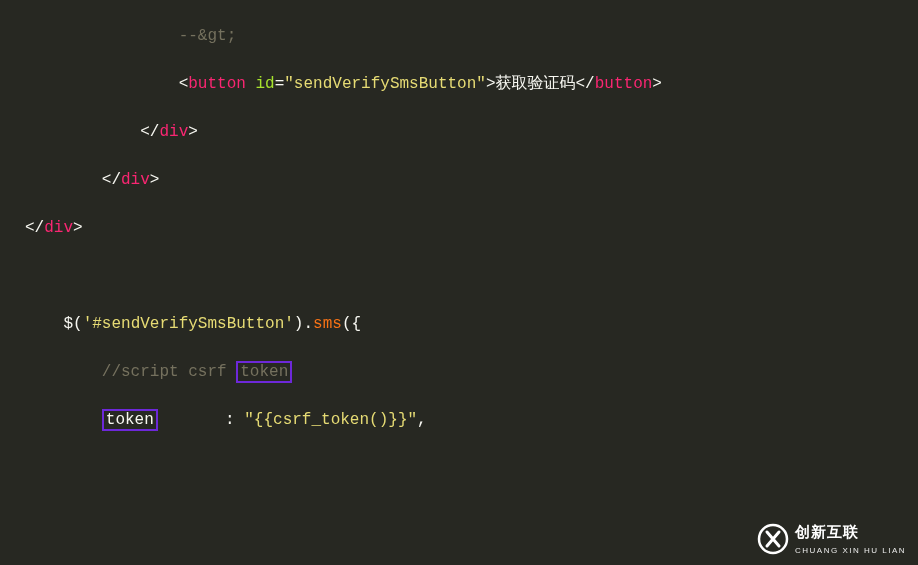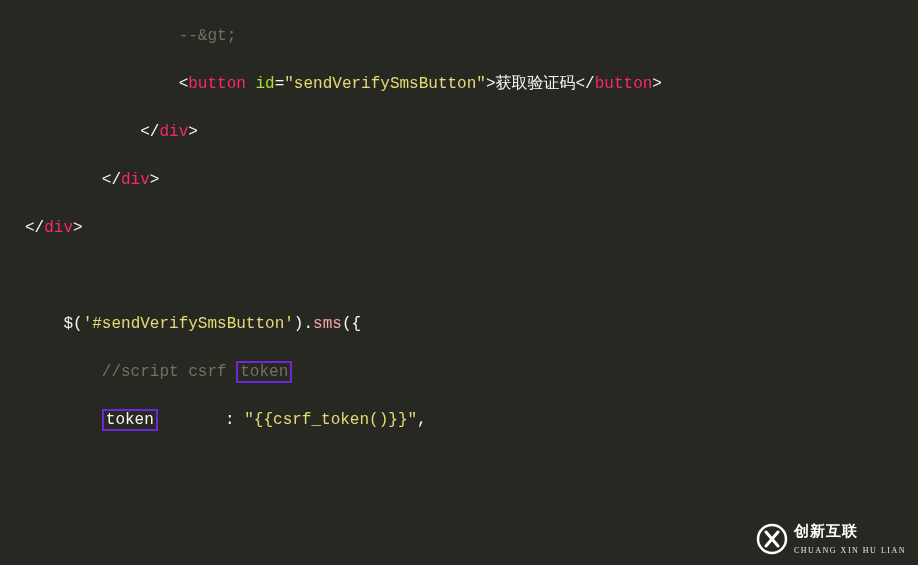--- a/index.html
+++ b/index.html
@@ -21,34 +21,34 @@
     }
     .line { white-space: pre; margin-left: 20px; }
     .tag-bracket { color: #f8f8f2; }
     .tag-name { color: #f92672; }
     .attr-name { color: #a6e22e; }
     .attr-equals { color: #f8f8f2; }
     .string { color: #e6db74; }
     .text { color: #f8f8f2; }
     .comment { color: #75715e; }
     .func { color: #f8f8f2; }
-    .method-call { color: #fca5a5; }
+    .method-call { color: #f97316; }
     .punct { color: #f8f8f2; }
     .prop { color: #f8f8f2; }
     .border-box { border: 2px solid #6d28d9; padding: 0 2px; }
     .underline { text-decoration: underline; text-decoration-color: #75715e; }
     .logo {
       position: absolute;
       bottom: 10px;
       right: 12px;
       display: flex;
       align-items: center;
       gap: 6px;
       color: #ffffff;
-      font-family: Liberation Serif, serif;
+      font-family: Liberation Sans, sans-serif;
     }
     .logo-icon {
       width: 32px;
       height: 32px;
       position: relative;
     }
     .logo-icon svg { width: 100%; height: 100%; }
     .logo-text { display: flex; flex-direction: column; line-height: 1; }
     .logo-cn { font-size: 15px; font-weight: bold; letter-spacing: 1px; }
     .logo-en { font-size: 8px; letter-spacing: 1.5px; margin-top: 8px; opacity: 0.9; }

